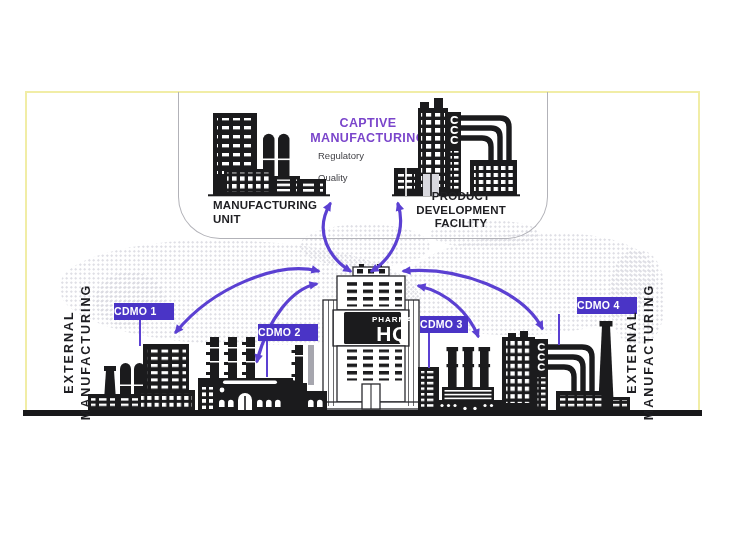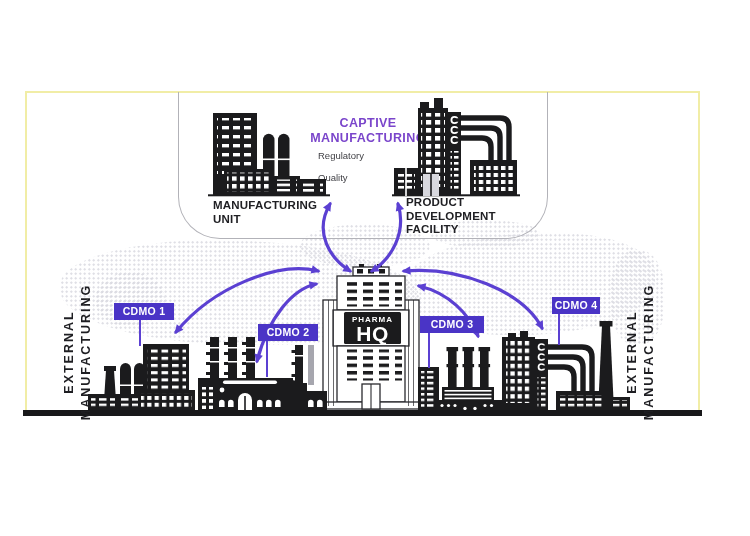--- a/index.html
+++ b/index.html
@@ -8,25 +8,25 @@
   .abs{position:absolute;}
   .dots{background-image:radial-gradient(circle,#d5d6dd 1px,transparent 1.15px);
         background-size:4.5px 4.5px;opacity:.85;}
   .frame{border:2px solid #f1eda6;}
   .zone{border:1.3px solid #b2b2b8;border-top:none;border-radius:0 0 42px 42px;}
   .cap-title{color:#7a45cb;font-weight:bold;font-size:12.5px;line-height:15px;
              text-align:center;letter-spacing:.4px;}
   .cap-sub{color:#3f3f44;font-size:9.5px;line-height:11.5px;}
   .bldg-label{color:#202024;font-weight:bold;font-size:11.5px;line-height:13.5px;letter-spacing:.2px;}
   .cdmo-box{background:#4a34c6;color:#ffffff;font-weight:bold;font-size:10.5px;
-            height:17px;line-height:17px;text-align:center;letter-spacing:.3px;}
+            height:17px;line-height:17px;letter-spacing:.3px;}
   .cdmo-line{width:1.6px;background:#5b40d2;}
   .side-text{color:#1e1e22;font-weight:bold;font-size:12.5px;line-height:17px;
              letter-spacing:2px;text-align:center;transform:rotate(-90deg);}
-  .hq-sign{color:#ffffff;text-align:center;font-weight:bold;}
+  .hq-sign{color:#ffffff;text-align:center;font-weight:bold;margin-left:20px;}
   .hq-sign .l1{font-size:8px;letter-spacing:1px;line-height:10px;display:block;}
   .hq-sign .l2{font-size:21px;letter-spacing:.5px;line-height:18px;display:block;}
   .ground{background:#18181a;}
   svg{display:block;}
 </style>
 </head>
 <body>
 
 <div id="stage">
 
@@ -101,21 +101,21 @@
     <path d="M71 32 H101 Q110 32 110 41 V68" fill="none" stroke="#1b1b1d" stroke-width="5.4"></path>
     <path d="M71 42 H92 Q101 42 101 51 V68" fill="none" stroke="#1b1b1d" stroke-width="5.4"></path>
     <rect x="80" y="64" width="47" height="36" fill="#1b1b1d"></rect>
     <rect x="84" y="68" width="39" height="27" fill="url(#pC)"></rect>
     <rect x="4" y="72" width="24" height="28" fill="#1b1b1d"></rect>
     <rect x="7" y="76" width="18" height="19" fill="url(#pB)"></rect>
     <rect x="15.2" y="72" width="1.6" height="28" fill="#ffffff"></rect>
     <rect x="33" y="78" width="16" height="22" fill="#d8d8de"></rect>
     <rect x="40.2" y="78" width="1.6" height="22" fill="#1b1b1d"></rect>
   </svg>
-  <div class="abs bldg-label" style="left:406px;top:196px;width:110px;text-align:left;">PRODUCT DEVELOPMENT FACILITY</div>
+  <div class="abs bldg-label" style="left:406px;top:190px;width:110px;text-align:center;">PRODUCT DEVELOPMENT FACILITY</div>
 
   <svg class="abs" style="left:315px;top:260px;" width="112" height="152" viewBox="0 0 112 152">
     <defs>
       <pattern id="hqw" width="16" height="7.4" patternUnits="userSpaceOnUse">
         <rect width="10" height="3.5" fill="#1b1b1d"></rect>
         </pattern>
     </defs>
     <g stroke="#2a2a2e" stroke-width="1.3" fill="#ffffff">
       <rect x="8" y="40" width="16" height="106"></rect>
       <rect x="88" y="40" width="16" height="106"></rect>
@@ -313,23 +313,23 @@
       <path d="M 419 286 C 449 293, 469 314, 478 336" marker-start="url(#ahS)" marker-end="url(#ahE)"></path>
       <path d="M 404 271 C 459 266, 523 291, 542 328" marker-start="url(#ahS)" marker-end="url(#ahE)"></path>
     </g>
   </svg>
 
   <div class="abs cdmo-line" style="left:139px;top:320px;height:26px;"></div>
   <div class="abs cdmo-box" style="left:114px;top:303px;width:60px;">CDMO 1</div>
   <div class="abs cdmo-line" style="left:266px;top:341px;height:36px;"></div>
   <div class="abs cdmo-box" style="left:258px;top:324px;width:60px;">CDMO 2</div>
   <div class="abs cdmo-line" style="left:428px;top:333px;height:35px;"></div>
-  <div class="abs cdmo-box" style="left:420px;top:316px;width:64px;">CDMO 3</div>
+  <div class="abs cdmo-box" style="left:420px;top:316px;width:48px;">CDMO 3</div>
   <div class="abs cdmo-line" style="left:558px;top:314px;height:31px;"></div>
-  <div class="abs cdmo-box" style="left:552px;top:297px;width:48px;">CDMO 4</div>
+  <div class="abs cdmo-box" style="left:577px;top:297px;width:60px;">CDMO 4</div>
 
   <div class="abs ground" style="left:23px;top:410px;width:679px;height:6px;"></div>
 
   <div class="abs side-text" style="left:4px;top:334px;width:150px;height:36px;">
     <span>EXTERNAL</span><br>
     <span>MANUFACTURING</span>
   </div>
   <div class="abs side-text" style="left:567px;top:334px;width:150px;height:36px;">
     <span>EXTERNAL</span><br>
     <span>MANUFACTURING</span>

